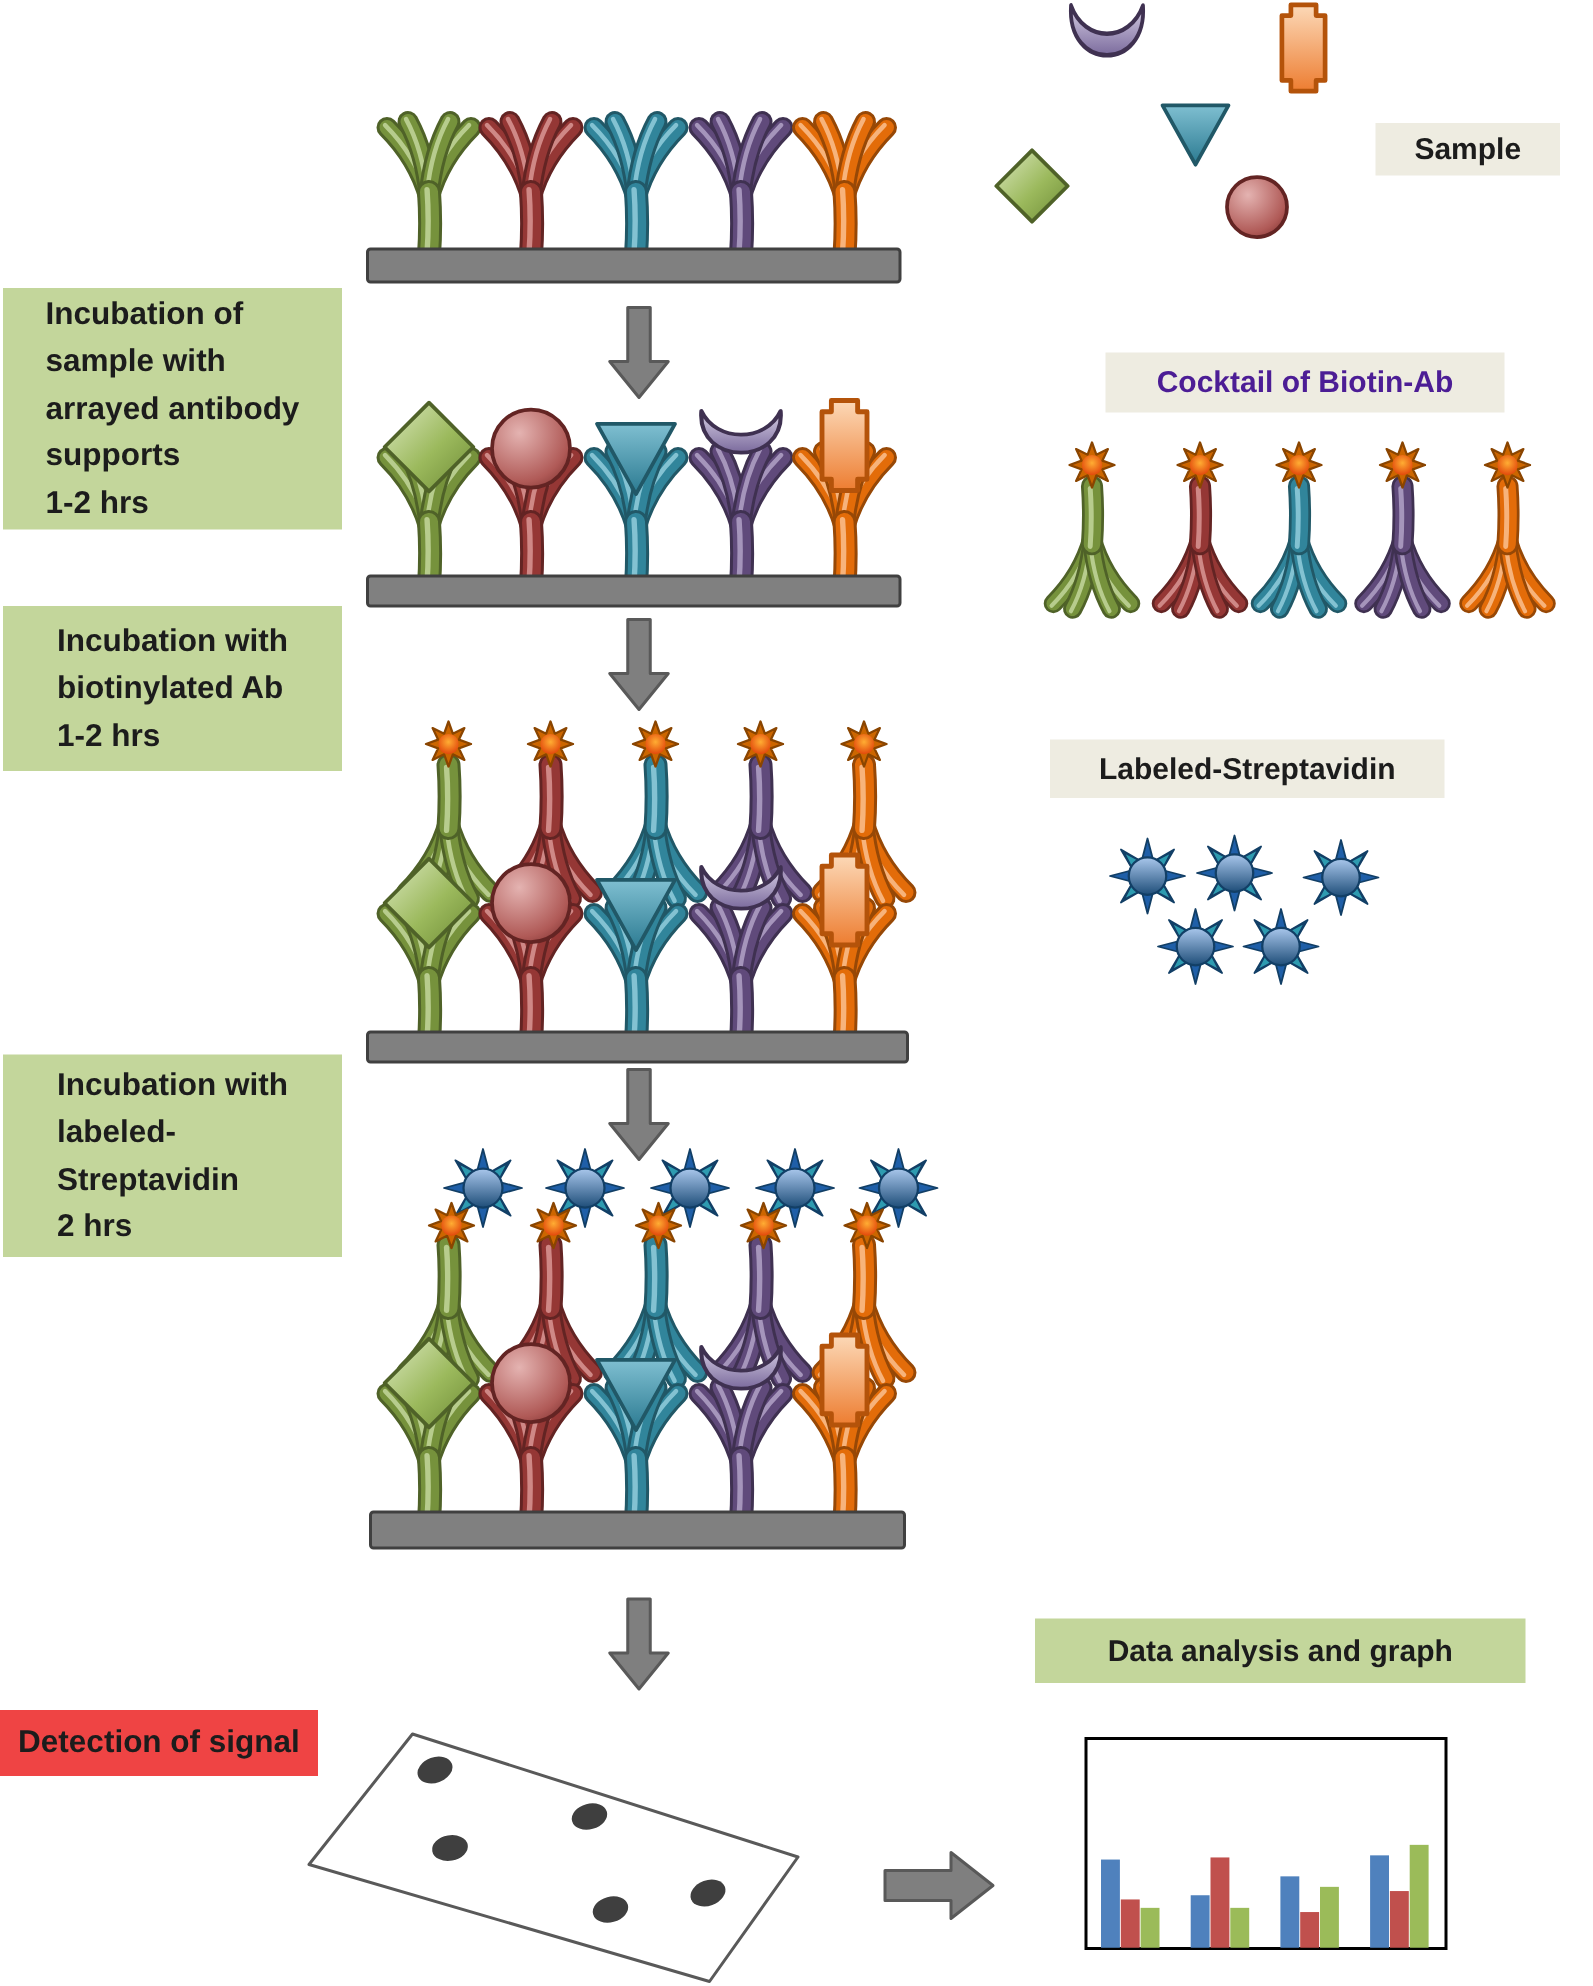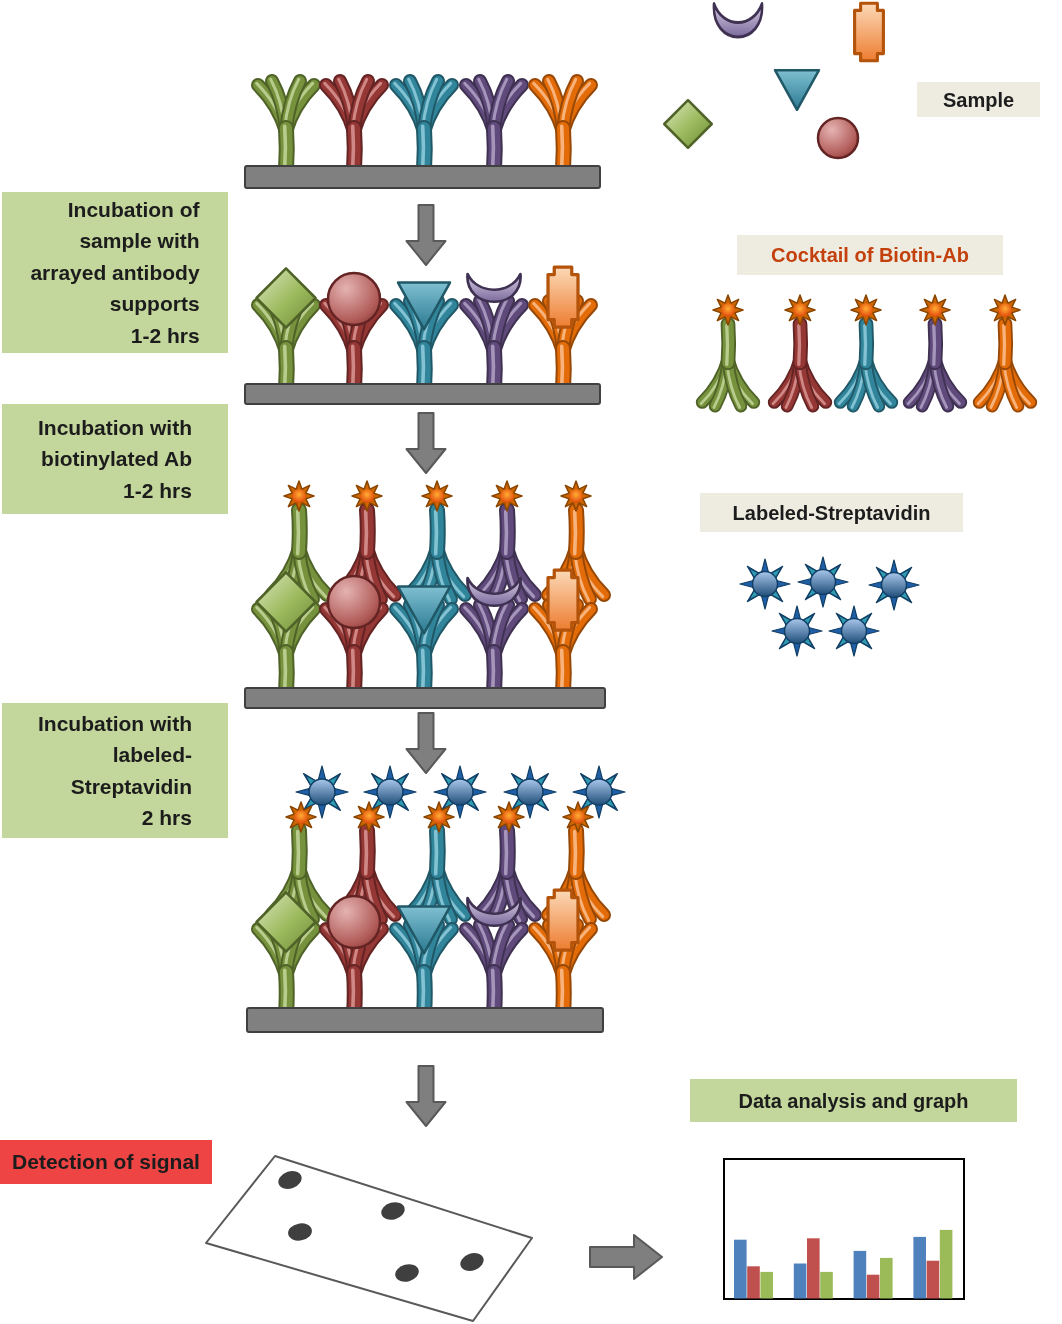--- a/index.html
+++ b/index.html
@@ -3,21 +3,21 @@
 <meta charset="utf-8">
 <style>
   html,body{margin:0;padding:0;background:#ffffff;}
   .canvas{
     position:relative;width:1062px;height:1324px;background:#ffffff;overflow:hidden;
     font-family:"Liberation Sans",sans-serif;
   }
   #art-wrap{position:absolute;left:0;top:0;width:1062px;height:1324px;}
   .lbl{
     position:absolute;display:flex;align-items:center;justify-content:center;
-    text-align:right;font-weight:bold;color:#1c1c1c;white-space:pre-line;
+    text-align:left;font-weight:bold;color:#1c1c1c;white-space:pre-line;
     line-height:1.5;box-sizing:border-box;
   }
   .lbl.big{font-size:21px;}
   .lbl.med{font-size:20px;}
 </style>
 </head>
 <body>
 
 <div class="canvas">
   <div id="art-wrap"><svg width="1062" height="1324" viewBox="0 0 1062 1324" xmlns="http://www.w3.org/2000/svg">
@@ -880,16 +880,16 @@
   <div class="lbl big green" style="left: 2px; top: 404px; width: 226px; height: 110px; background: rgb(195, 214, 155); color: rgb(28, 28, 28);">Incubation with
 biotinylated Ab
 1-2 hrs</div>
   <div class="lbl big green" style="left: 2px; top: 703px; width: 226px; height: 135px; background: rgb(195, 214, 155); color: rgb(28, 28, 28);">Incubation with
 labeled-
 Streptavidin
 2 hrs</div>
   <div class="lbl big green" style="left: 0px; top: 1140px; width: 212px; height: 44px; background: #ef4444; color: rgb(28, 28, 28);">Detection of signal</div>
 
   <div class="lbl med tan" style="left: 917px; top: 82px; width: 123px; height: 35px; background: rgb(238, 236, 225); color: rgb(28, 28, 28);">Sample</div>
-  <div class="lbl med tan" style="left: 737px; top: 235px; width: 266px; height: 40px; background: rgb(238, 236, 225); color: #c2410c;">Cocktail of Biotin-Ab</div>
+  <div class="lbl med tan" style="left: 737px; top: 235px; width: 266px; height: 40px; background: rgb(238, 236, 225); color: #4c1d95;">Cocktail of Biotin-Ab</div>
   <div class="lbl med tan" style="left: 700px; top: 493px; width: 263px; height: 39px; background: rgb(238, 236, 225); color: rgb(28, 28, 28);">Labeled-Streptavidin</div>
   <div class="lbl med green" style="left: 690px; top: 1079px; width: 327px; height: 43px; background: rgb(195, 214, 155); color: rgb(28, 28, 28);">Data analysis and graph</div>
 </div>
 
 </body></html>

